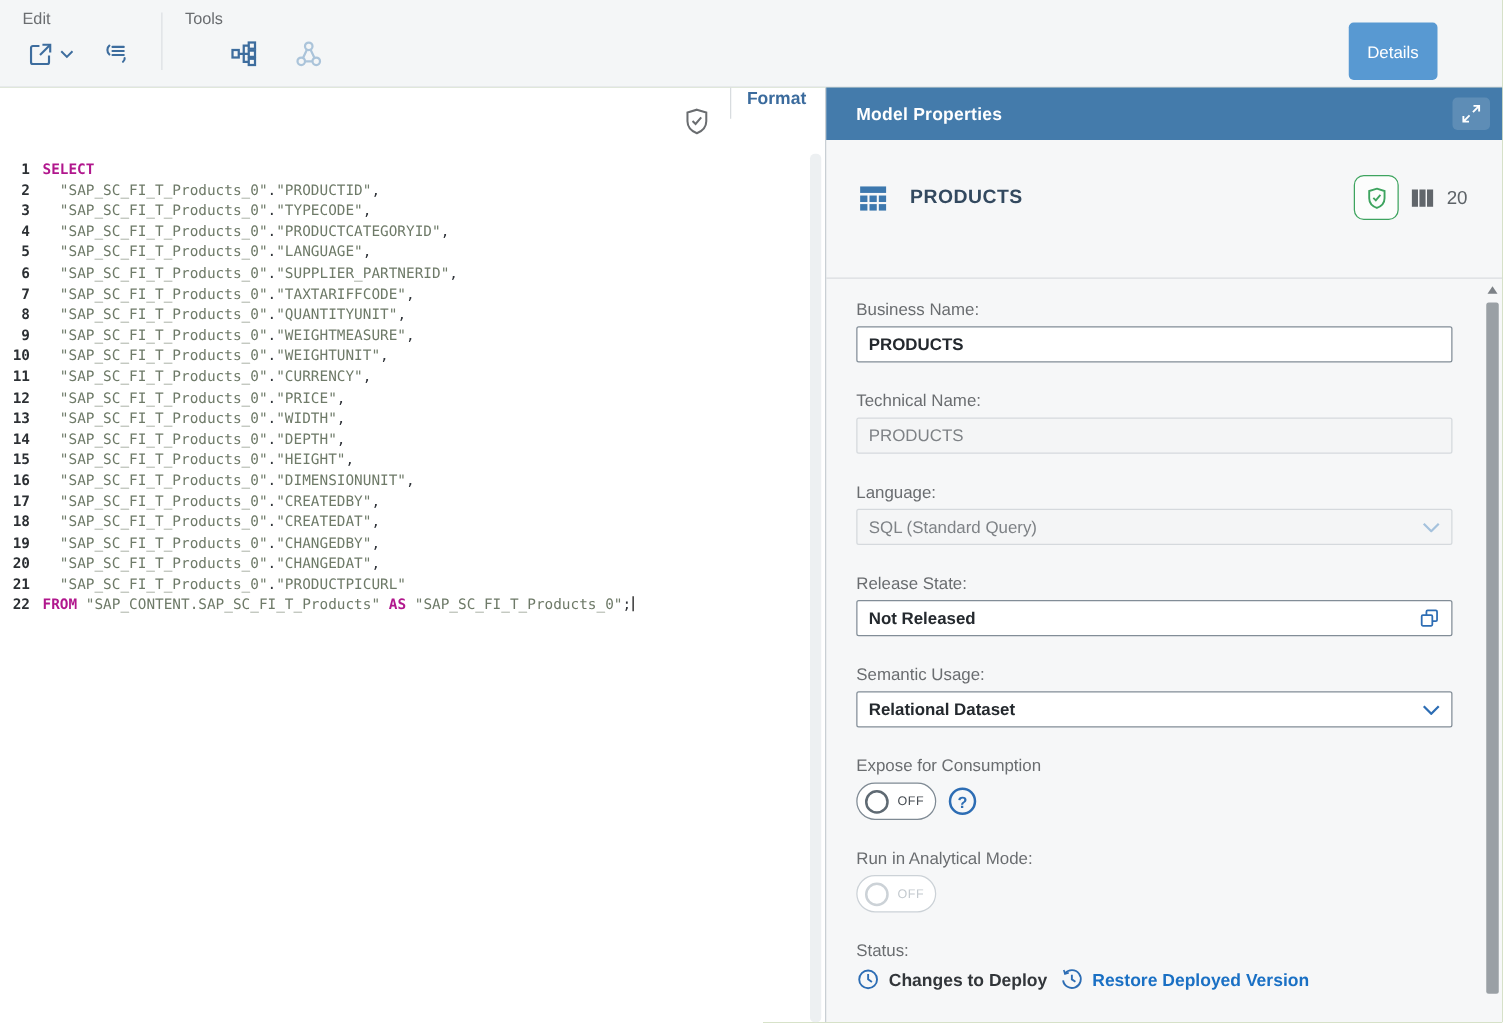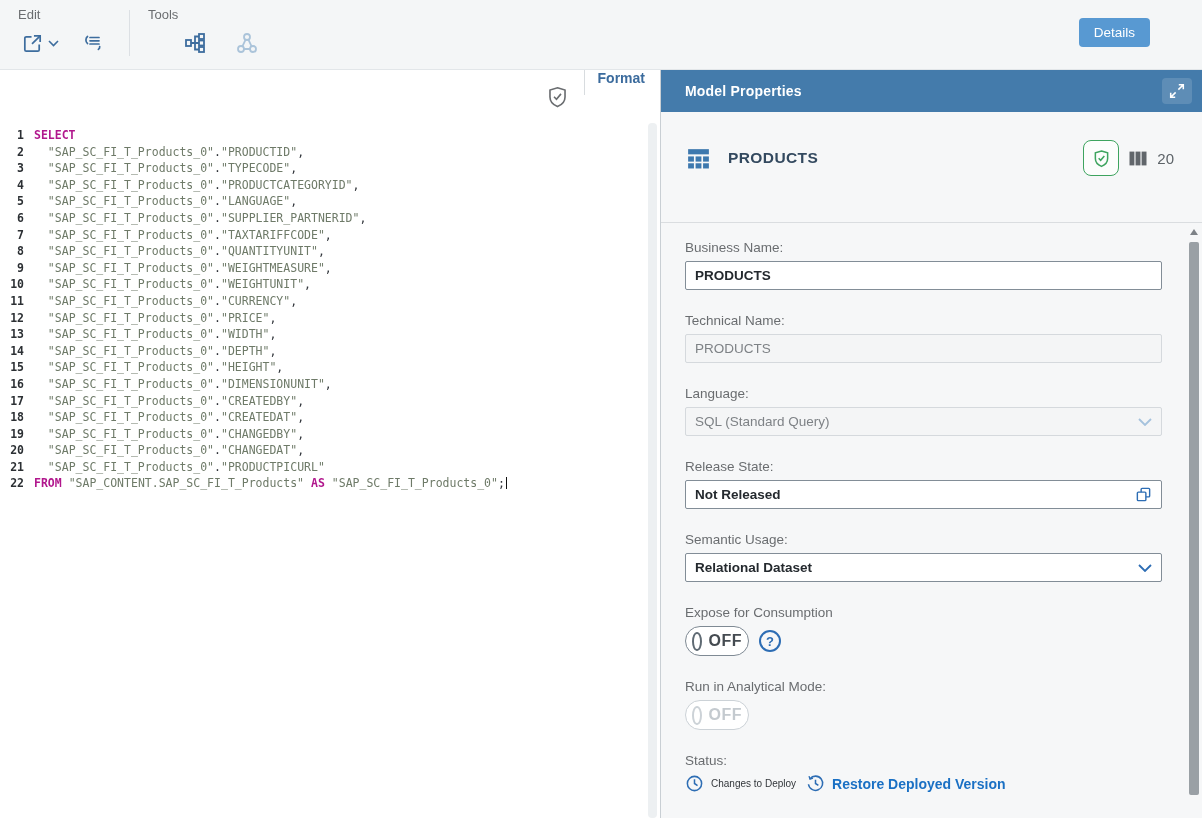--- a/index.html
+++ b/index.html
@@ -7,21 +7,21 @@
         font-family:"Liberation Sans",sans-serif;background:#4d7c0f;box-sizing:border-box;}
 
   
   .top-toolbar{height:70px;background:#f4f6f7;border-bottom:1px solid #e2e6e9;
                display:flex;align-items:stretch;box-sizing:border-box;padding-left:18px;}
   .tb-group{padding-top:7px;}
   .tb-group-label{font-size:13px;color:#6a6d70;}
   .tb-icons{display:flex;align-items:center;margin-top:7px;}
   .icon-btn{display:flex;align-items:center;justify-content:center;padding:2px 3px;cursor:pointer;}
   .tb-divider{width:1px;background:#dce0e4;margin:10px 18px 13px 22px;}
-  .details-btn{margin-left:auto;margin-right:52px;margin-top:18px;height:29px;padding:0 15px;
+  .details-btn{margin-left:auto;margin-right:52px;margin-top:18px;height:46px;padding:0 15px;
                background:#5899d2;color:#fff;font-size:13.5px;border-radius:4px;display:flex;
                align-items:center;border:none;cursor:pointer;font-family:inherit;}
 
   
   .main{display:flex;height:748px;}
 
   
   .editor-pane{flex:1;background:#fff;position:relative;display:flex;flex-direction:column;min-width:0;}
   .editor-toolbar{height:53px;display:flex;justify-content:flex-end;
                   padding-right:13px;gap:13px;box-sizing:border-box;flex:none;}
@@ -59,31 +59,31 @@
   .field-label{font-size:13.5px;color:#6a6d70;margin-bottom:6px;}
   .input{height:29px;background:#fff;border:1px solid #828d97;border-radius:2px;display:flex;
          align-items:center;padding:0 9px;box-sizing:border-box;font-size:13.5px;font-weight:bold;color:#24292e;}
   .input .grow{flex:1;}
   .input.disabled{background:#f4f5f6;border-color:#d5d9dd;color:#7e8286;font-weight:normal;}
 
   .toggle-row{display:flex;align-items:center;}
   .toggle{width:64px;height:30px;border:1px solid #7f8a94;border-radius:16px;background:#fff;
           display:flex;align-items:center;padding:0 6px;box-sizing:border-box;cursor:pointer;}
   .knob{width:19px;height:19px;border:2px solid #5f6a73;border-radius:50%;background:#fff;box-sizing:border-box;}
-  .toggle-text{font-size:16px;font-weight:bold;color:#454b51;letter-spacing:.5px;margin-left:7px;}
+  .toggle-text{font-size:10px;font-weight:normal;color:#454b51;letter-spacing:.5px;margin-left:7px;}
   .toggle.disabled{border-color:#ccd2d7;cursor:default;}
   .toggle.disabled .knob{border-color:#ccd2d7;}
   .toggle.disabled .toggle-text{color:#c4cacf;}
   .help{width:22px;height:22px;border:2px solid #2d6db4;border-radius:50%;color:#2d6db4;font-weight:bold;
         font-size:13px;display:flex;align-items:center;justify-content:center;margin-left:10px;
         box-sizing:border-box;cursor:pointer;}
 
   .status-field{margin-bottom:4px;}
   .status-row{display:flex;align-items:center;margin-top:3px;}
-  .status-text{font-size:10px;font-weight:normal;color:#32363a;margin:0 10px 0 7px;}
+  .status-text{font-size:14px;font-weight:bold;color:#32363a;margin:0 10px 0 7px;}
   .restore-link{font-size:14px;font-weight:bold;color:#1a70c4;margin-left:7px;cursor:pointer;}
 
   .panel-scrollbar{position:absolute;top:0;bottom:0;right:2px;width:12px;}
   .sb-arrow{position:absolute;top:6px;left:50%;transform:translateX(-50%);width:0;height:0;
             border-left:4px solid transparent;border-right:4px solid transparent;
             border-bottom:6px solid #7d8287;}
   .sb-thumb{position:absolute;top:19px;bottom:23px;left:1px;width:10px;background:#9aa0a5;border-radius:2px;cursor:pointer;}
 </style>
 </head>
 <body>

